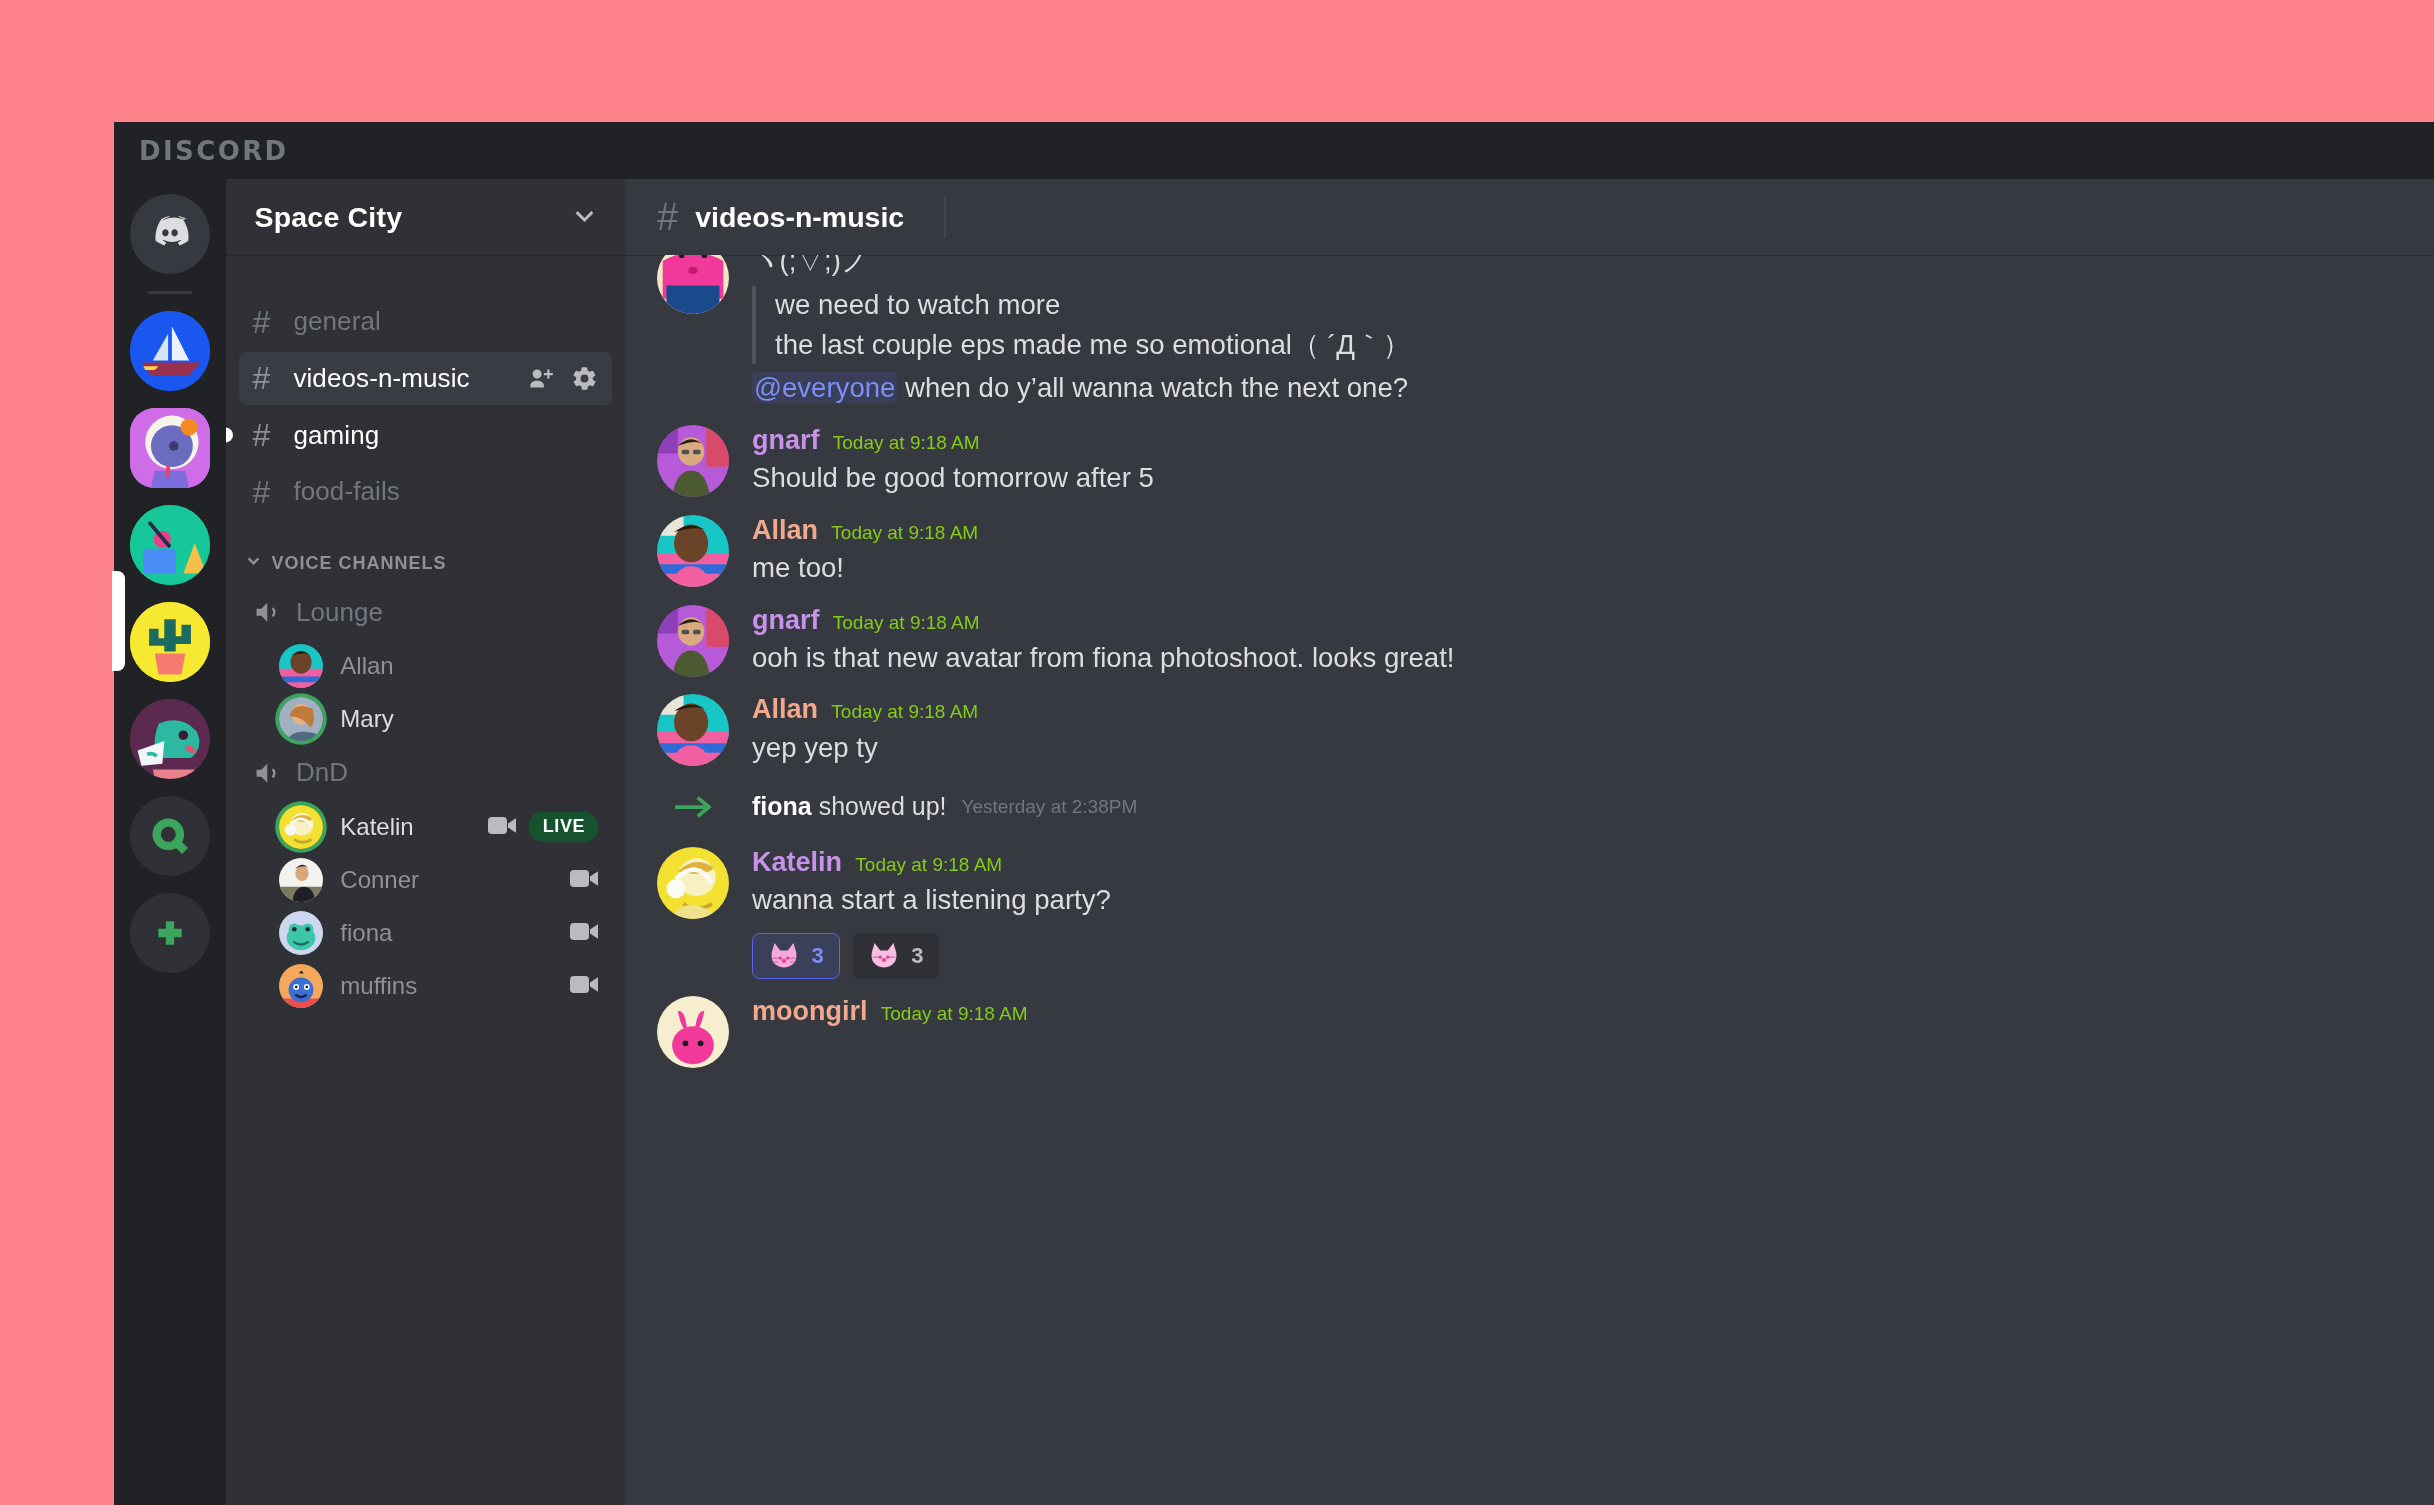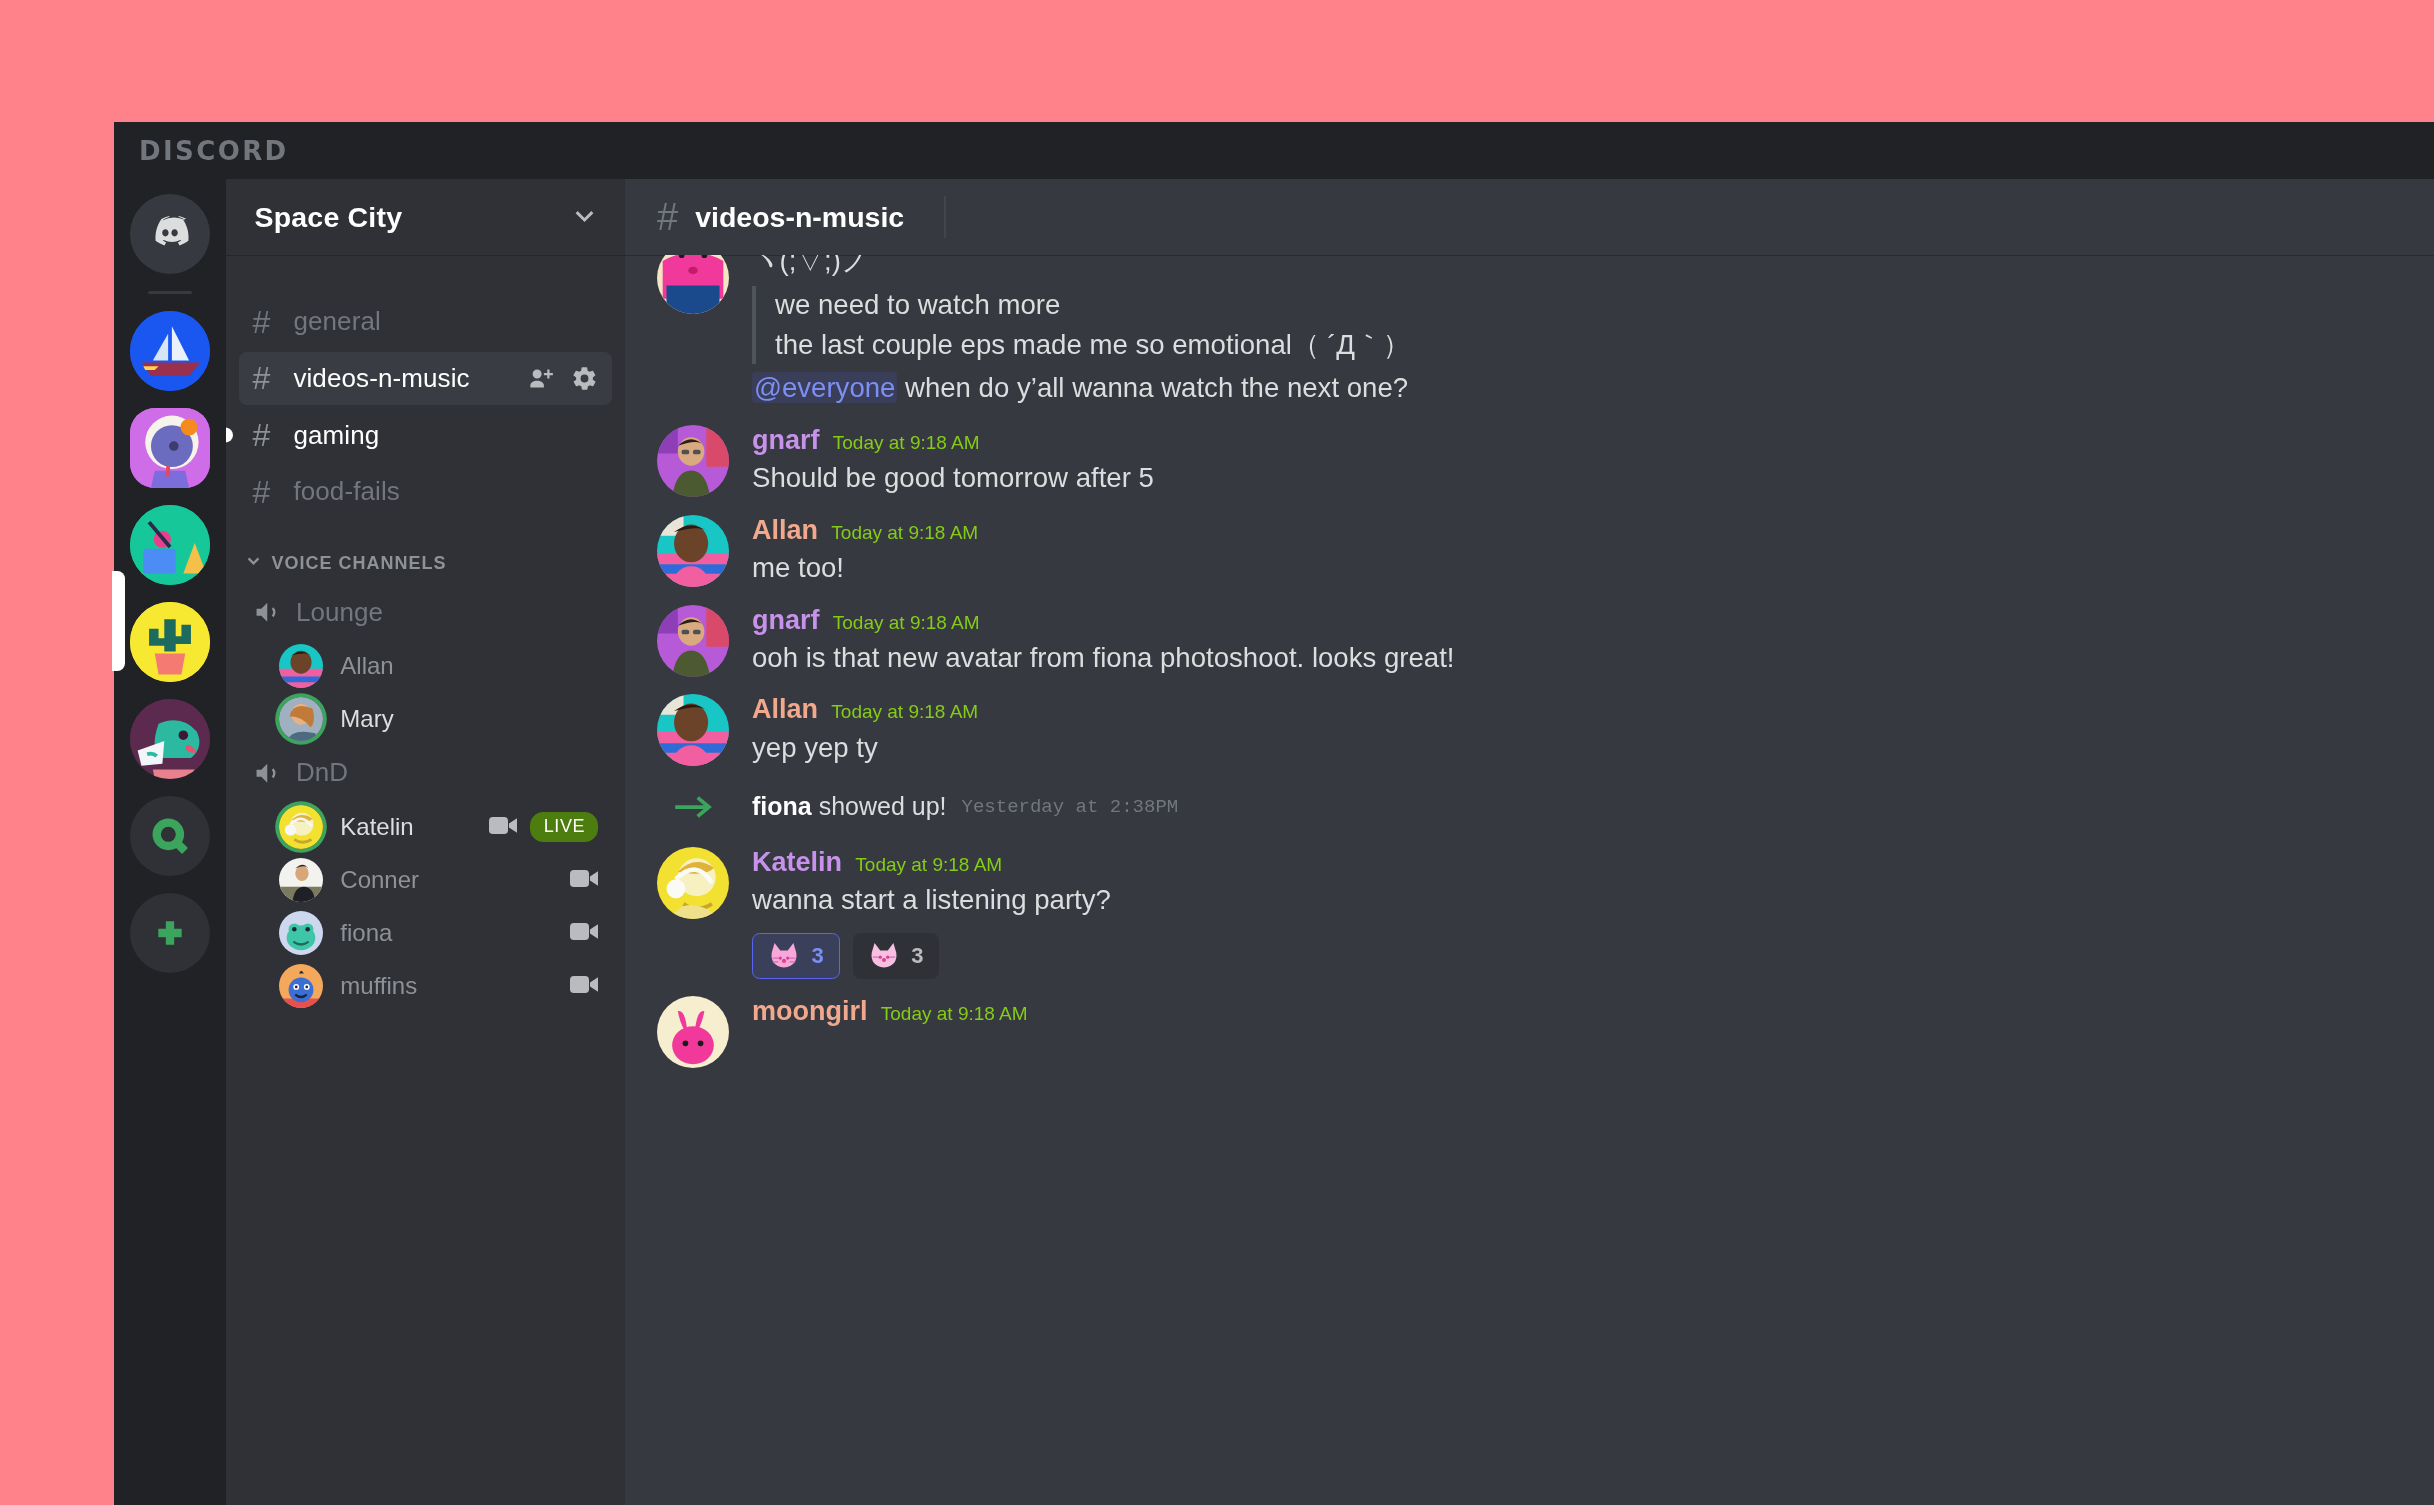--- a/index.html
+++ b/index.html
@@ -170,22 +170,22 @@
   .vu-avatar {
     width: 44px; height: 44px; border-radius: 22px;
     margin-right: 17px; overflow:hidden; position:relative; flex:0 0 44px;
   }
   .vu-avatar.speaking { box-shadow: 0 0 0 3.8px #3ba55d; }
   .vu-name { font-size: 24px; color:#8e9297; }
   .vu-name.bright { color:#dcddde; }
   .vu-right { margin-left:auto; display:flex; align-items:center; gap:13.3px; }
   .cam-icon svg { width: 28.5px; height: 21px; fill:#b9bbbe; }
   .live-badge {
-    background:#4d7c0f; color:#ffffff;
-    font-size: 18px; font-weight: 400; letter-spacing: 0.6px;
+    background:#14532d; color:#ffffff;
+    font-size: 18px; font-weight: 700; letter-spacing: 0.6px;
     padding: 4.8px 13.3px; border-radius: 13.3px;
   }
 
   
   #chat-area { flex: 1; background: #36393f; display:flex; flex-direction:column; min-width:0; }
   #chat-header {
     height: 76px; flex:0 0 76px;
     display:flex; align-items:center;
     padding-left: 32px;
     box-shadow: 0 1px 0 rgba(0,0,0,.22);
@@ -209,21 +209,21 @@
   .msg-text .mention { color:#7b8ff5; background:rgba(88,101,242,.14); border-radius:3.8px; padding:0 1.9px;}
 
   .quote-block { border-left: 4.8px solid #4f545c; padding-left: 19px; margin: 5.7px 0; }
   .quote-block .msg-text { margin-bottom: 1.9px; }
 
   .join-row { display:flex; align-items:center; padding: 13.3px 0 13.3px 0; margin-bottom: 5.7px; }
   .join-arrow { width: 72px; margin-right:23px; display:flex; justify-content:center; }
   .join-arrow svg { width: 40px; height: 30px; stroke:#3ba55d; fill:none; stroke-width:4; }
   .join-text { font-size: 25px; color:#dcddde; }
   .join-text b { color:#ffffff; font-weight:700; }
-  .join-time { font-size: 19px; color:#72767d; margin-left: 15px; font-family: Liberation Mono, monospace; }
+  .join-time { font-size: 19px; color:#72767d; margin-left: 15px; }
 
   .reactions { display:flex; gap: 13.3px; margin-top: 13.3px; }
   .reaction {
     display:flex; align-items:center; gap:11.4px;
     background:#2f3136; border-radius:7.6px;
     padding: 7.6px 15px; cursor:pointer;
   }
   .reaction.mine { background:#3b405a; border:1.9px solid #5865f2; }
   .reaction .count { font-size: 22px; font-weight:700; color:#b9bbbe; }
   .reaction.mine .count { color:#7b8ff5; }

